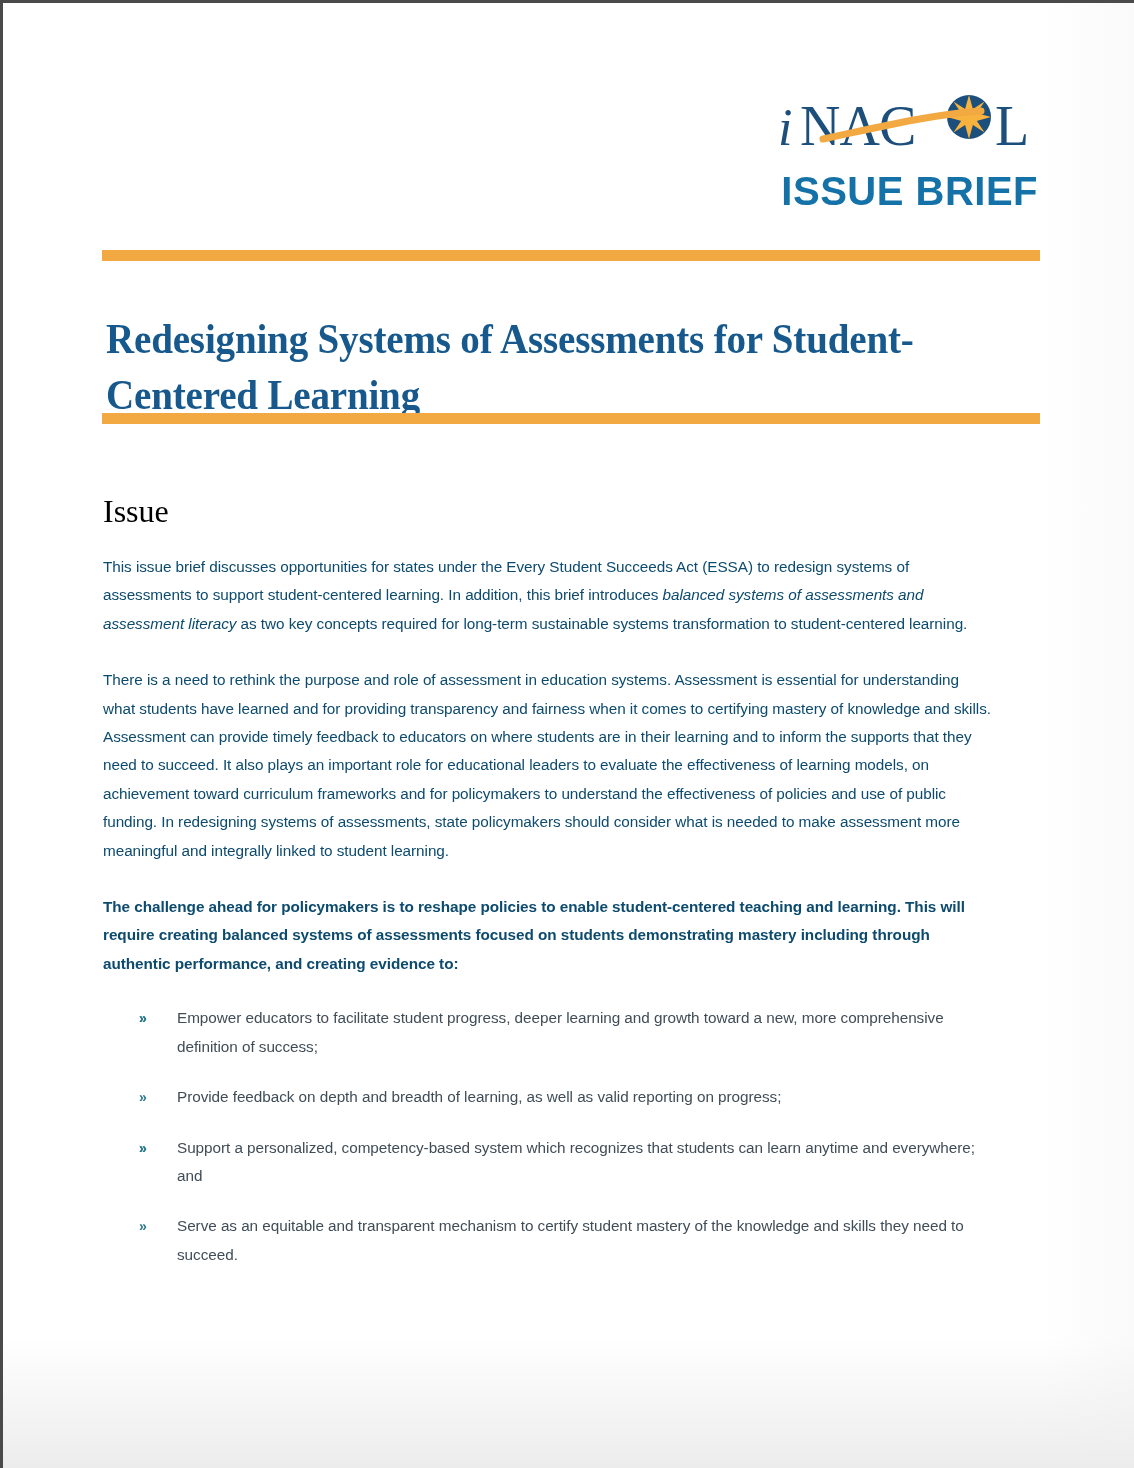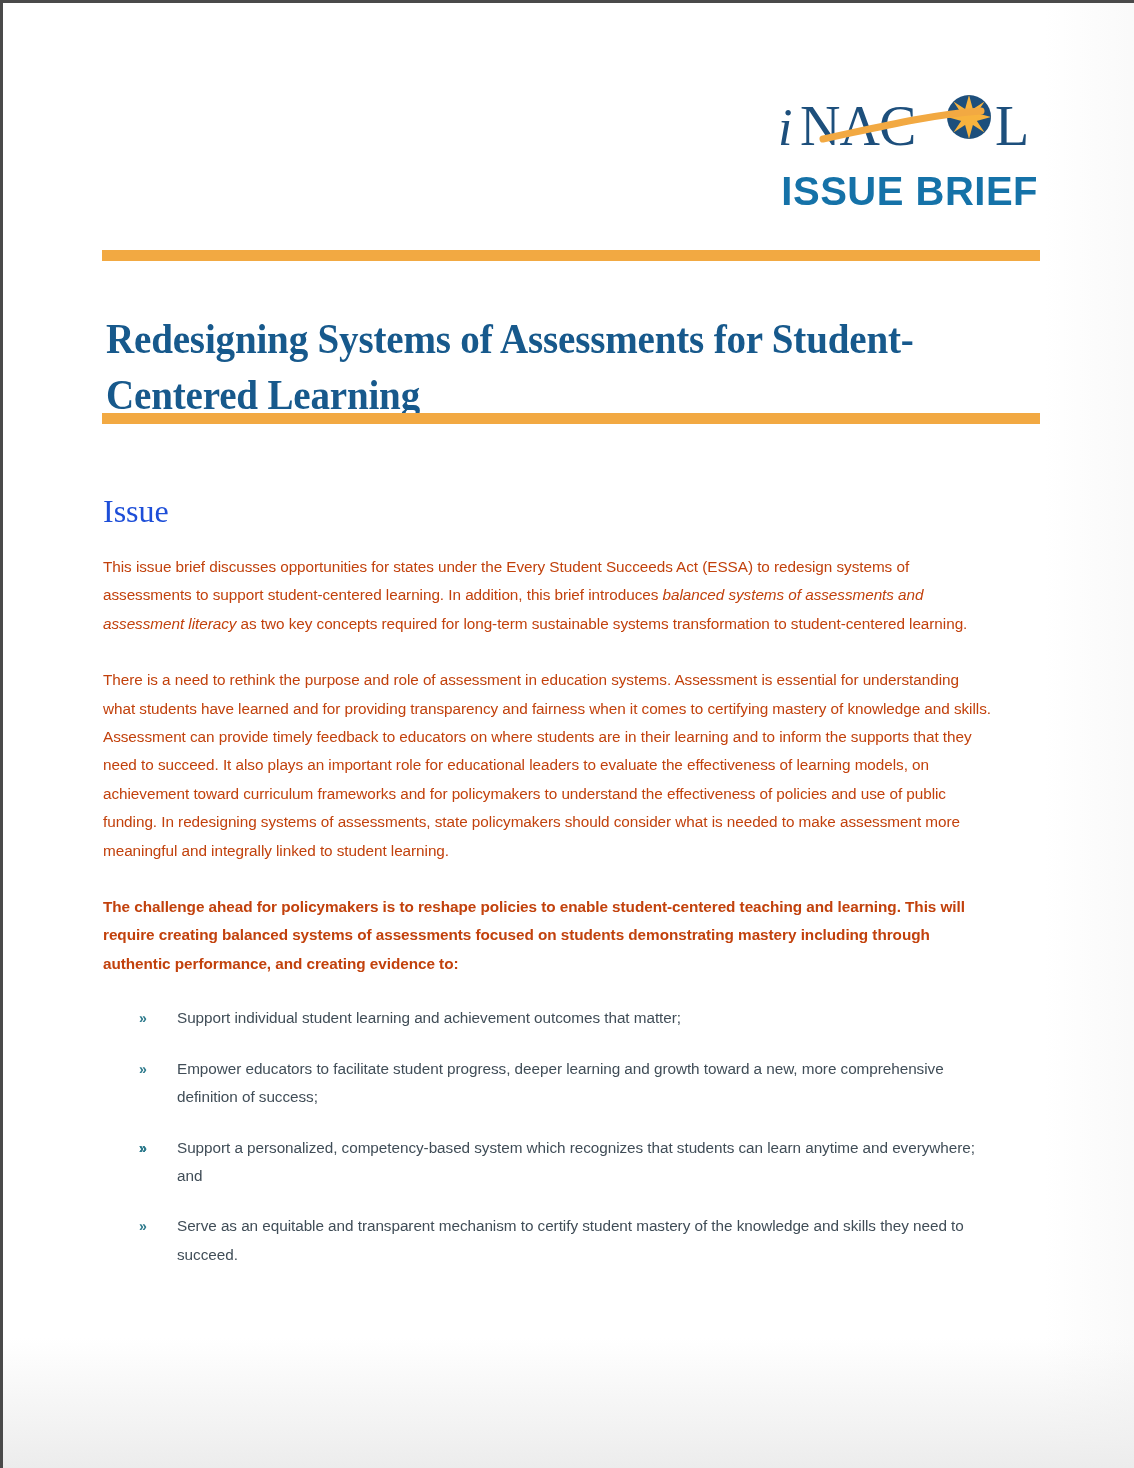--- a/index.html
+++ b/index.html
@@ -100,28 +100,28 @@
     left: 100px;
     top: 492px;
     width: 890px;
   }
   h2.section-heading {
     margin: 0 0 26px 0;
     font-family: "Liberation Serif", serif;
     font-weight: normal;
     font-size: 32px;
     line-height: 1;
-    color: #1d4ed8;
+    color: #000000;
   }
   p.body-para {
     margin: 0 0 28px 0;
     font-family: "Liberation Sans", sans-serif;
     font-size: 15.3px;
     line-height: 28.4px;
-    color: #c2410c;
+    color: #0c4a6e;
     letter-spacing: -0.05px;
   }
   p.body-para:last-of-type { margin-bottom: 0; font-weight: bold; }
   p.body-para em { font-style: italic; }
 
   ul.bullet-list {
     list-style: none;
     margin: 26px 0 0 0;
     padding: 0 0 0 36px;
   }
@@ -191,23 +191,23 @@
 
   <div class="content">
 
     <h2 class="section-heading">Issue</h2>
 
     <p class="body-para"><span>This issue brief discusses opportunities for states under the Every Student Succeeds Act (ESSA) to redesign systems of assessments to support student-centered learning. In addition, this brief introduces </span><em>balanced systems of assessments and assessment literacy</em><span> as two key concepts required for long-term sustainable systems transformation to student-centered learning.</span></p>
     <p class="body-para"><span>There is a need to rethink the purpose and role of assessment in education systems. Assessment is essential for understanding what students have learned and for providing transparency and fairness when it comes to certifying mastery of knowledge and skills. Assessment can provide timely feedback to educators on where students are in their learning and to inform the supports that they need to succeed. It also plays an important role for educational leaders to evaluate the effectiveness of learning models, on achievement toward curriculum frameworks and for policymakers to understand the effectiveness of policies and use of public funding. In redesigning systems of assessments, state policymakers should consider what is needed to make assessment more meaningful and integrally linked to student learning.</span></p>
     <p class="body-para"><span>The challenge ahead for policymakers is to reshape policies to enable student-centered teaching and learning. This will require creating balanced systems of assessments focused on students demonstrating mastery including through authentic performance, and creating evidence to:</span></p>
 
     <ul class="bullet-list">
-        <li><span class="bullet-marker">»</span><span>Support individual student learning and achievement outcomes that matter;</span></li>
+        <li><span class="bullet-marker">»</span></li>
         <li><span class="bullet-marker">»</span><span>Empower educators to facilitate student progress, deeper learning and growth toward a new, more comprehensive definition of success;</span></li>
-        <li><span class="bullet-marker">»</span></li>
+        <li><span class="bullet-marker">»</span><span>Provide feedback on depth and breadth of learning, as well as valid reporting on progress;</span></li>
         <li><span class="bullet-marker">»</span></li>
         <li><span class="bullet-marker">»</span><span>Support a personalized, competency-based system which recognizes that students can learn anytime and everywhere; and</span></li>
         <li><span class="bullet-marker">»</span><span>Serve as an equitable and transparent mechanism to certify student mastery of the knowledge and skills they need to succeed.</span></li>
       </ul>
 
   </div>
 
   <div id="page-fade-right"></div>
   <div id="page-fade"></div>
 </div>

